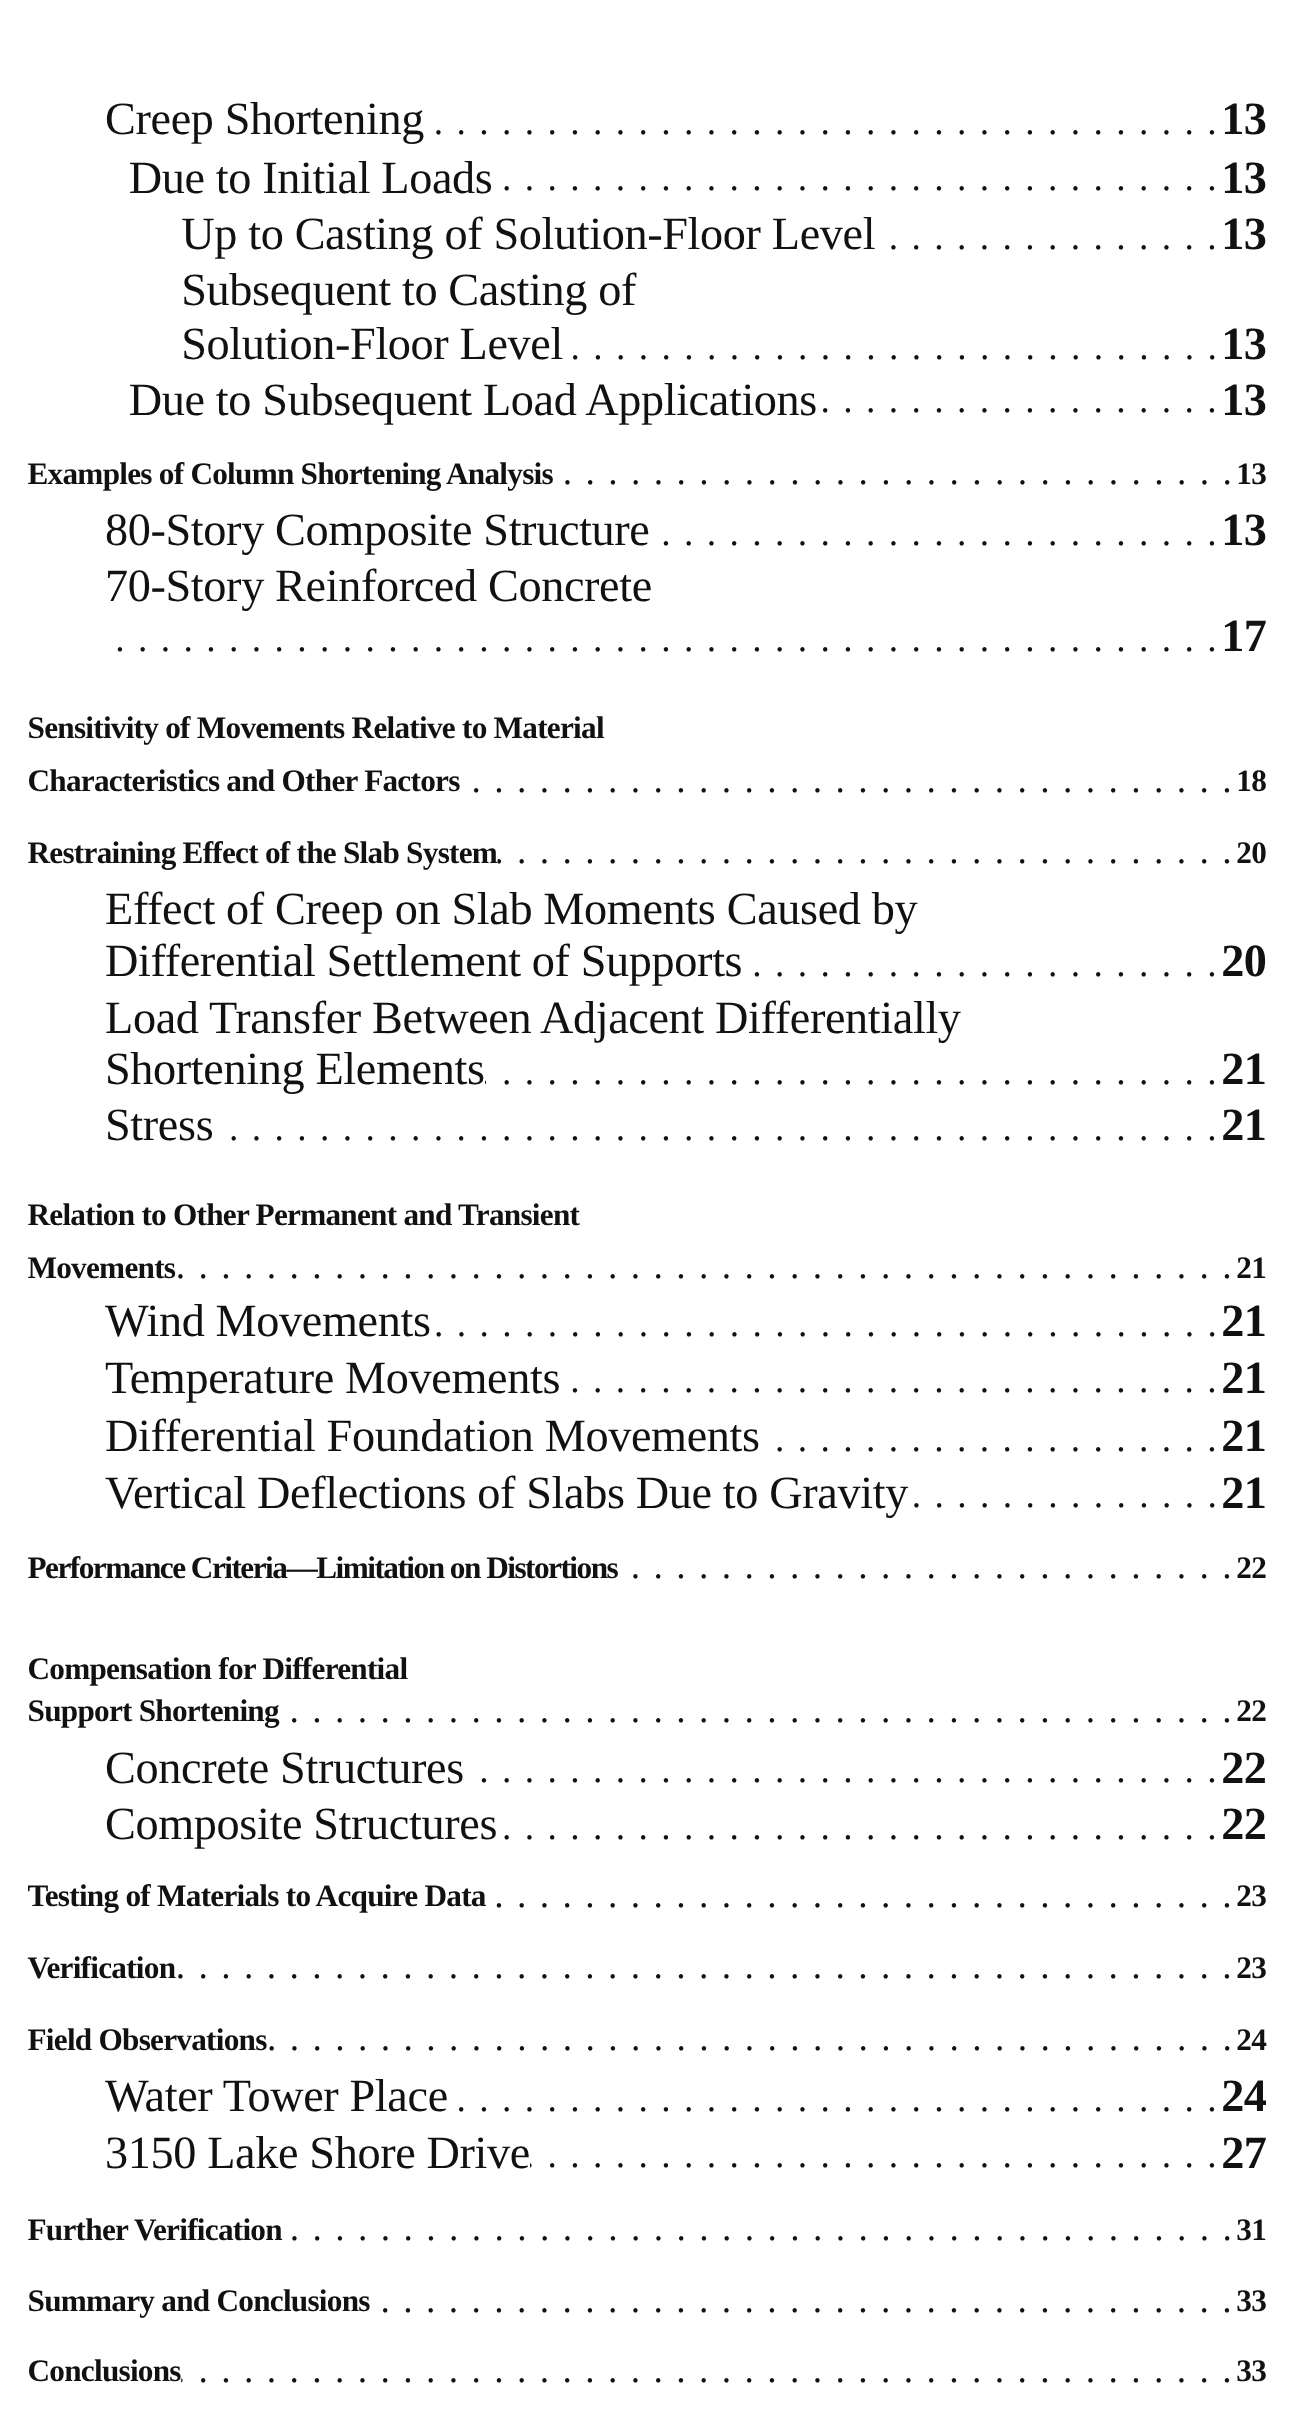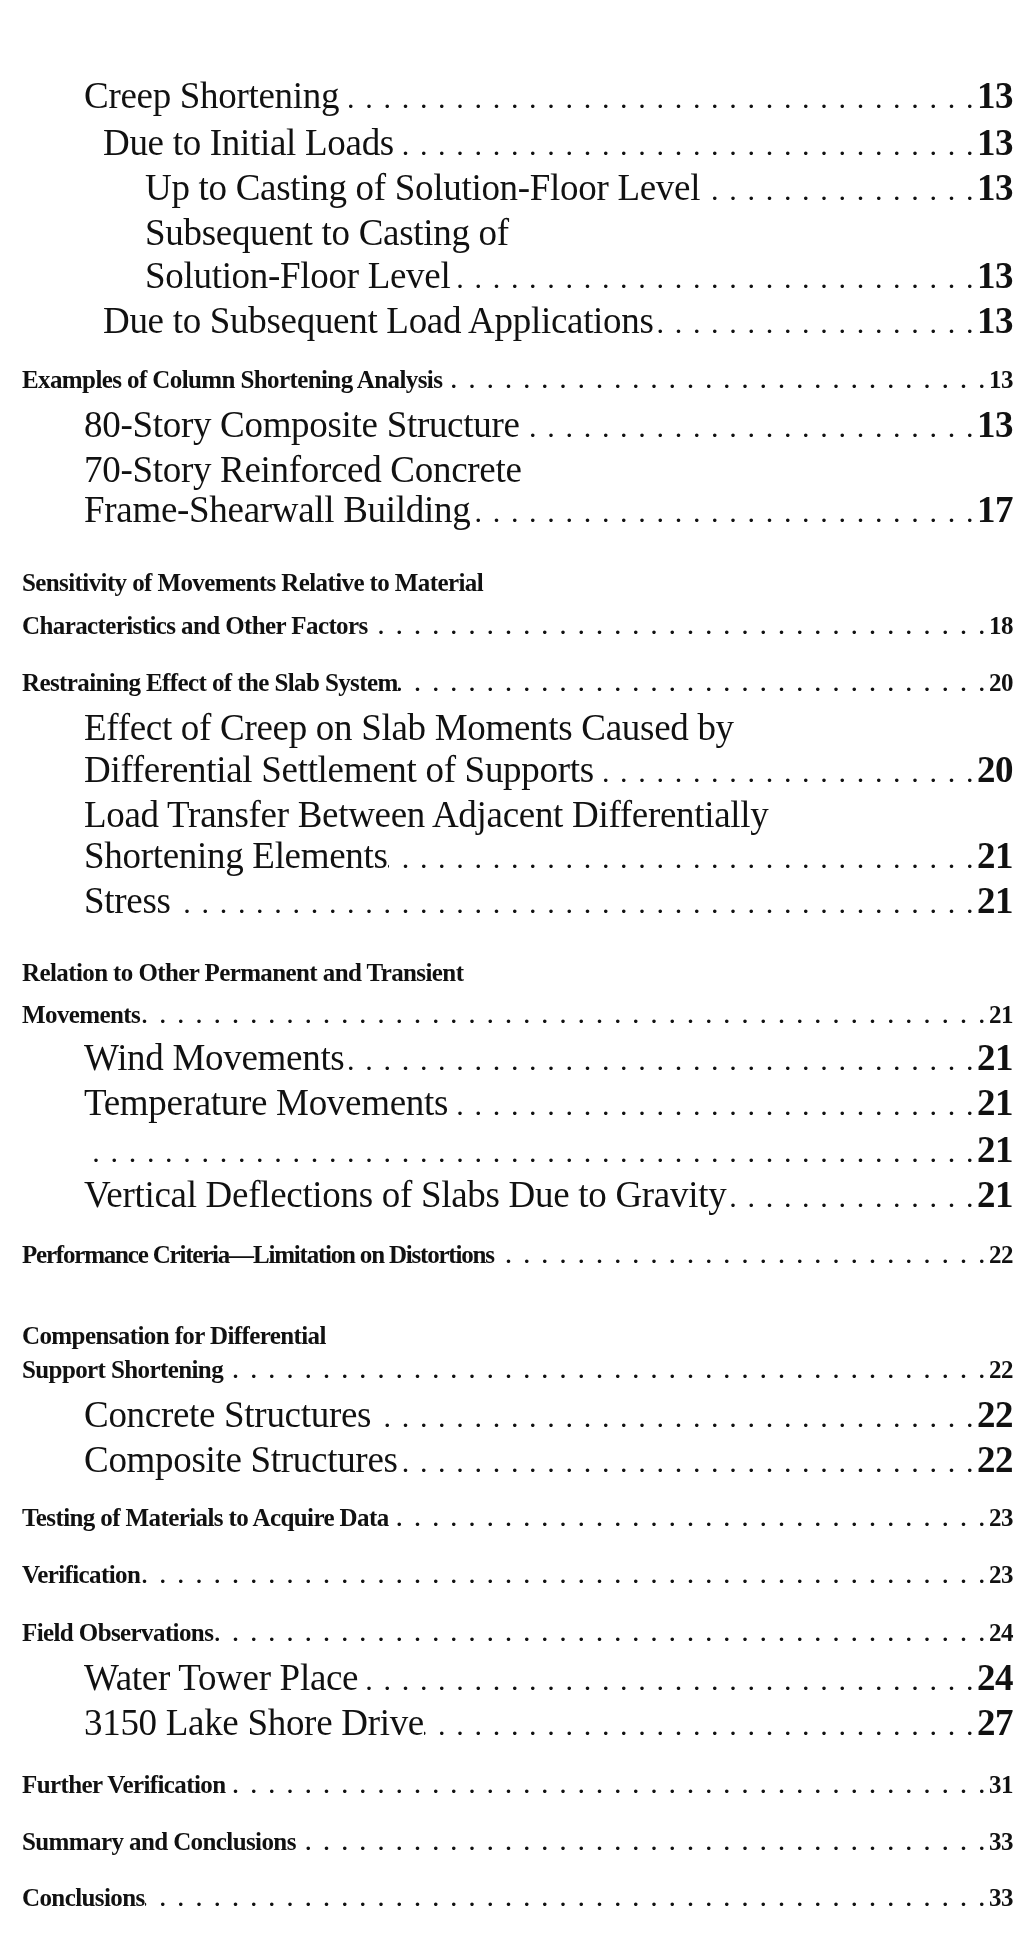--- a/index.html
+++ b/index.html
@@ -33,21 +33,21 @@
     white-space: nowrap;
     letter-spacing: -0.3px;
   }
   .line.bold {
     font-weight: bold;
     font-size: 25px;
     letter-spacing: -0.6px;
   }
   .lvl0 { left: 22px; }
   .lvl1 { left: 60px; margin-left: 24px; }
-  .lvl2 { left: 103px; }
+  .lvl2 { left: 103px; align-items: flex-end; }
   .lvl3 { left: 145px; text-align: right; }
   .title {
     flex: 0 0 auto;
   }
   .leader {
     flex: 1 1 auto;
     overflow: hidden;
     min-width: 20px;
     font-weight: normal;
     letter-spacing: 0;
@@ -113,21 +113,20 @@
   <div class="line lvl1" style="top:403px">
     <span class="title">80-Story Composite Structure</span>
     <span class="leader"></span>
     <span class="page">13</span>
   </div>
 
   <div class="line lvl1" style="top:448px">
     <span class="title">70-Story Reinforced Concrete</span>
   </div>
   <div class="line lvl1" style="top:488px">
-    <span class="title">Frame-Shearwall Building</span>
     <span class="leader"></span>
     <span class="page">17</span>
   </div>
 
   <div class="line lvl0 bold" style="top:561px">
     <span class="title">Sensitivity of Movements Relative to Material</span>
   </div>
   <div class="line lvl0 bold" style="top:602px">
     <span class="title">Characteristics and Other Factors</span>
     <span class="leader"></span>
@@ -179,20 +178,21 @@
     <span class="page">21</span>
   </div>
 
   <div class="line lvl1" style="top:1081px">
     <span class="title">Temperature Movements</span>
     <span class="leader"></span>
     <span class="page">21</span>
   </div>
 
   <div class="line lvl1" style="top:1128px">
+    <span class="title">Differential Foundation Movements</span>
     <span class="leader"></span>
     <span class="page">21</span>
   </div>
 
   <div class="line lvl1" style="top:1173px">
     <span class="title">Vertical Deflections of Slabs Due to Gravity</span>
     <span class="leader"></span>
     <span class="page">21</span>
   </div>
 

